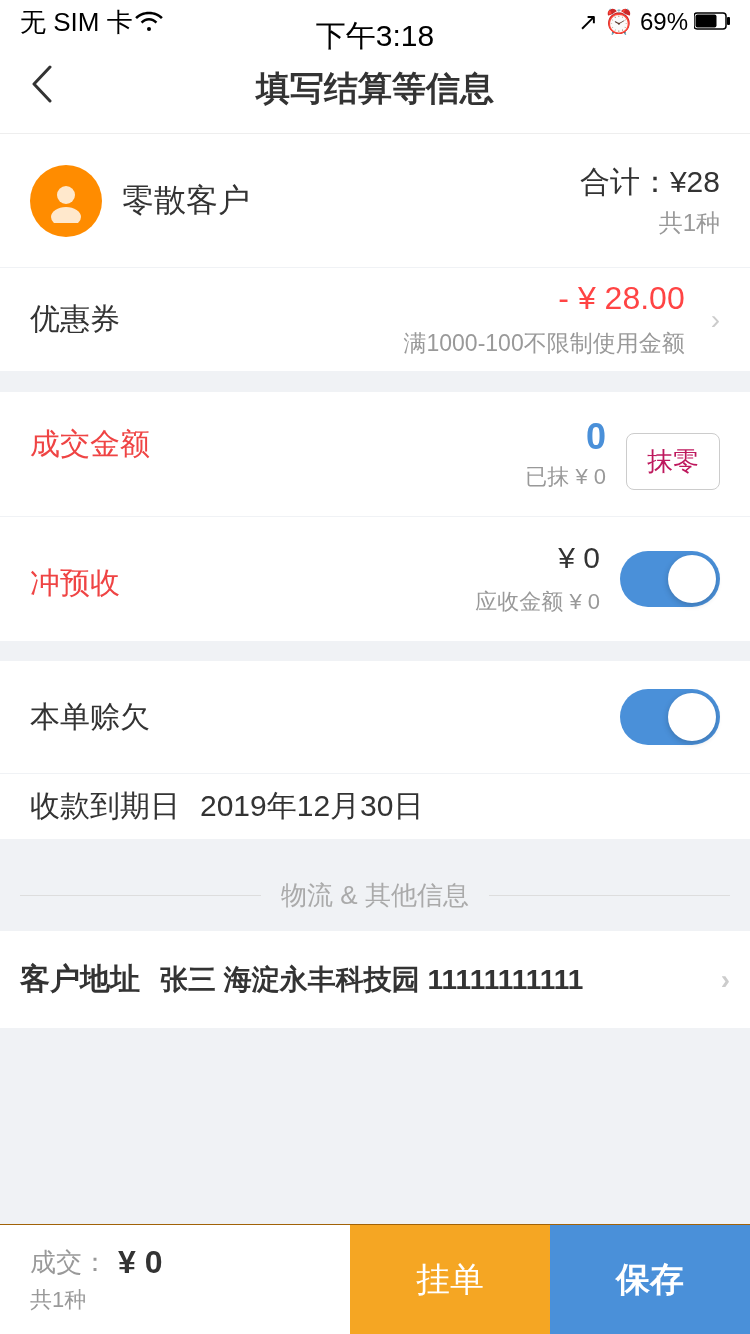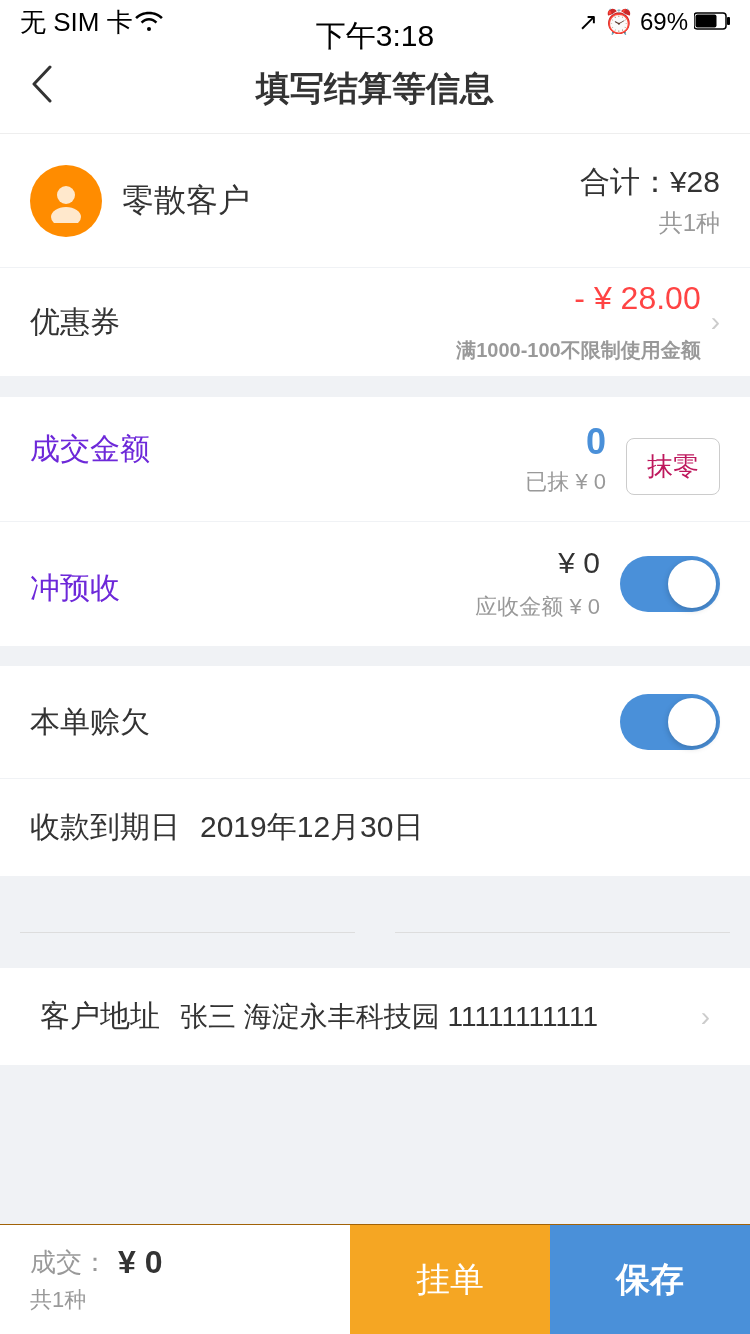--- a/index.html
+++ b/index.html
@@ -130,53 +130,52 @@
       justify-content: space-between;
       border-top: 1px solid #f0f2f5;
     }
     .coupon-label {
       font-size: 30px;
       color: #333;
     }
     .coupon-right {
       display: flex;
       align-items: center;
-      gap: 10px;
+      gap: 26px;
     }
     .coupon-info {
       text-align: right;
     }
     .coupon-amount {
       font-size: 32px;
       color: #ff4444;
       font-weight: 500;
     }
     .coupon-desc {
-      font-size: 20px;
+      font-size: 23px;
       color: #999;
-      margin-top: 20px;
-      font-weight: bold;
+      margin-top: 11px;
     }
     .chevron-right {
       font-size: 28px;
       color: #ccc;
     }
 
     
     .amount-row {
       background: #fff;
       padding: 24px 30px;
       display: flex;
       align-items: flex-start;
       justify-content: space-between;
       border-top: 1px solid #f0f2f5;
     }
     .row-label {
       font-size: 30px;
-      color: #6d28d9;
+      color: #ef4444;
       padding-top: 8px;
     }
     .amount-right {
       display: flex;
       align-items: flex-start;
       gap: 20px;
     }
     .amount-value-wrap {
       text-align: right;
     }
@@ -257,21 +256,21 @@
       justify-content: space-between;
     }
     .credit-label {
       font-size: 30px;
       color: #333;
     }
 
     
     .duedate-row {
       background: #fff;
-      padding: 28px 30px;
+      padding: 12px 30px;
       border-top: 1px solid #f0f2f5;
     }
     .duedate-content {
       font-size: 30px;
       color: #333;
       display: flex;
       gap: 20px;
     }
     .duedate-value {
       color: #333;
@@ -292,24 +291,25 @@
     .logistics-line {
       flex: 1;
       height: 1px;
       background: #ddd;
       margin: 0 20px;
     }
 
     
     .address-row {
       background: #fff;
-      padding: 28px 40px;
-      display: flex;
-      align-items: center;
-      justify-content: space-between;
+      padding: 28px 20px;
+      display: flex;
+      align-items: center;
+      justify-content: space-between;
+      font-weight: bold;
     }
     .address-label {
       font-size: 30px;
       color: #333;
       flex-shrink: 0;
       margin-right: 20px;
     }
     .address-value {
       font-size: 28px;
       color: #333;
@@ -490,20 +490,21 @@
         <span>收款到期日</span>
         <span class="duedate-value">2019年12月30日</span>
       </div>
     </div>
   </div>
 
   <div class="divider"></div>
 
   <div class="logistics-divider">
     <div class="logistics-line"></div>
+    <span class="logistics-text">物流 &amp; 其他信息</span>
     <div class="logistics-line"></div>
   </div>
 
   <div class="section">
     <div class="address-row">
       <span class="address-label">客户地址</span>
       <span class="address-value">张三 海淀永丰科技园 11111111111</span>
       <span class="chevron-right">›</span>
     </div>
   </div>

